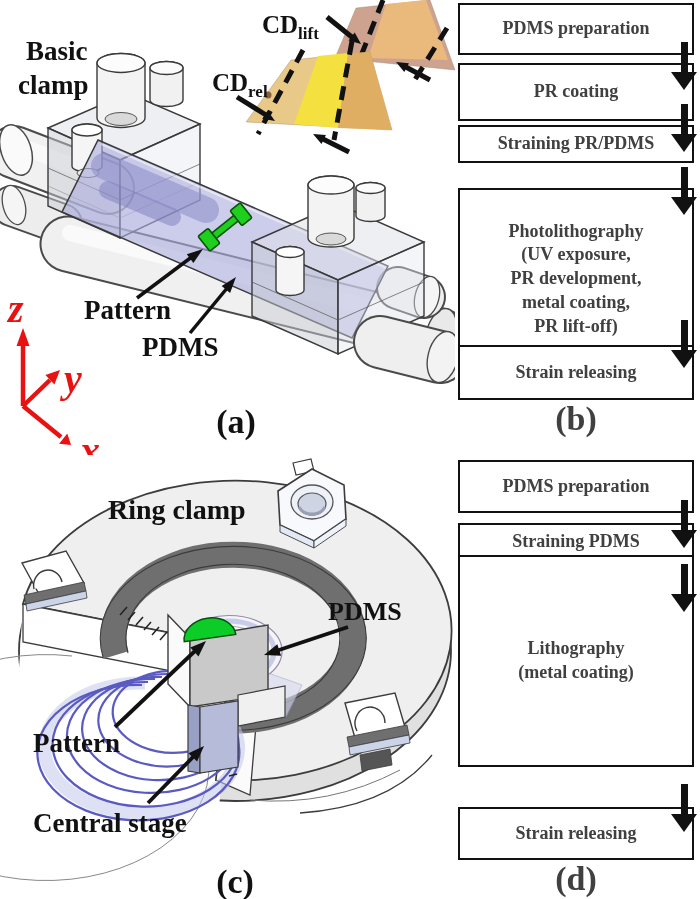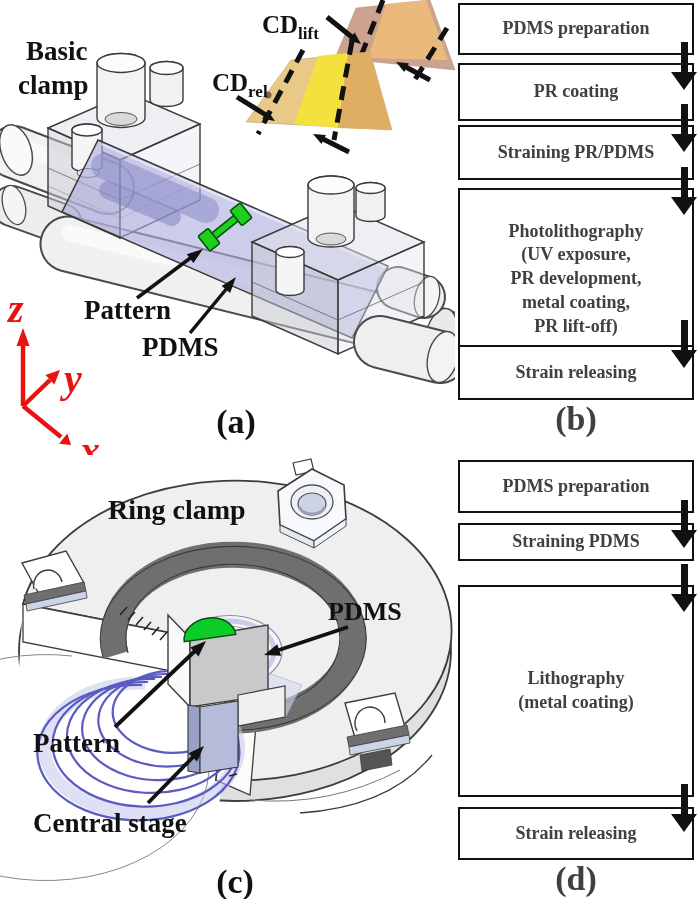--- a/index.html
+++ b/index.html
@@ -275,21 +275,21 @@
     <text class="lbl" x="108" y="64" font-size="28">Ring clamp</text>
     <text class="lbl" x="328" y="165" font-size="26">PDMS</text>
     <text class="lbl" x="33" y="297" font-size="27">Pattern</text>
     <text class="lbl" x="33" y="377" font-size="27">Central stage</text>
     <text class="cap" x="235" y="438" text-anchor="middle">(c)</text>
   </svg>
 
   <div>
     <div class="fbox" style="top:3px;   height:52px;">PDMS preparation</div>
     <div class="fbox" style="top:63px;  height:58px;">PR coating</div>
-    <div class="fbox" style="top:125px; height:55px;">Straining PR/PDMS</div>
+    <div class="fbox" style="top:125px; height:38px;">Straining PR/PDMS</div>
     <div class="fbox" style="top:188px; height:182px;">Photolithography
 (UV exposure,
 PR development,
 metal coating,
 PR lift-off)</div>
     <div class="fbox" style="top:345px; height:55px;">Strain releasing</div>
     <div class="flow-arrow" style="top:42px;">
         <div class="stem"></div>
         <div class="head"></div>
       </div>
@@ -304,21 +304,21 @@
     <div class="flow-arrow" style="top:320px;">
         <div class="stem"></div>
         <div class="head"></div>
       </div>
     <div class="caption-right" style="top:400px;">(b)</div>
   </div>
 
   <div>
     <div class="fbox" style="top:460px; height:53px;">PDMS preparation</div>
     <div class="fbox" style="top:523px; height:38px;">Straining PDMS</div>
-    <div class="fbox" style="top:585px; height:212px;">Lithography
+    <div class="fbox" style="top:555px; height:212px;">Lithography
 (metal coating)</div>
     <div class="fbox" style="top:807px; height:53px;">Strain releasing</div>
     <div class="flow-arrow" style="top:500px;">
         <div class="stem"></div>
         <div class="head"></div>
       </div>
     <div class="flow-arrow" style="top:564px;">
         <div class="stem"></div>
         <div class="head"></div>
       </div>

